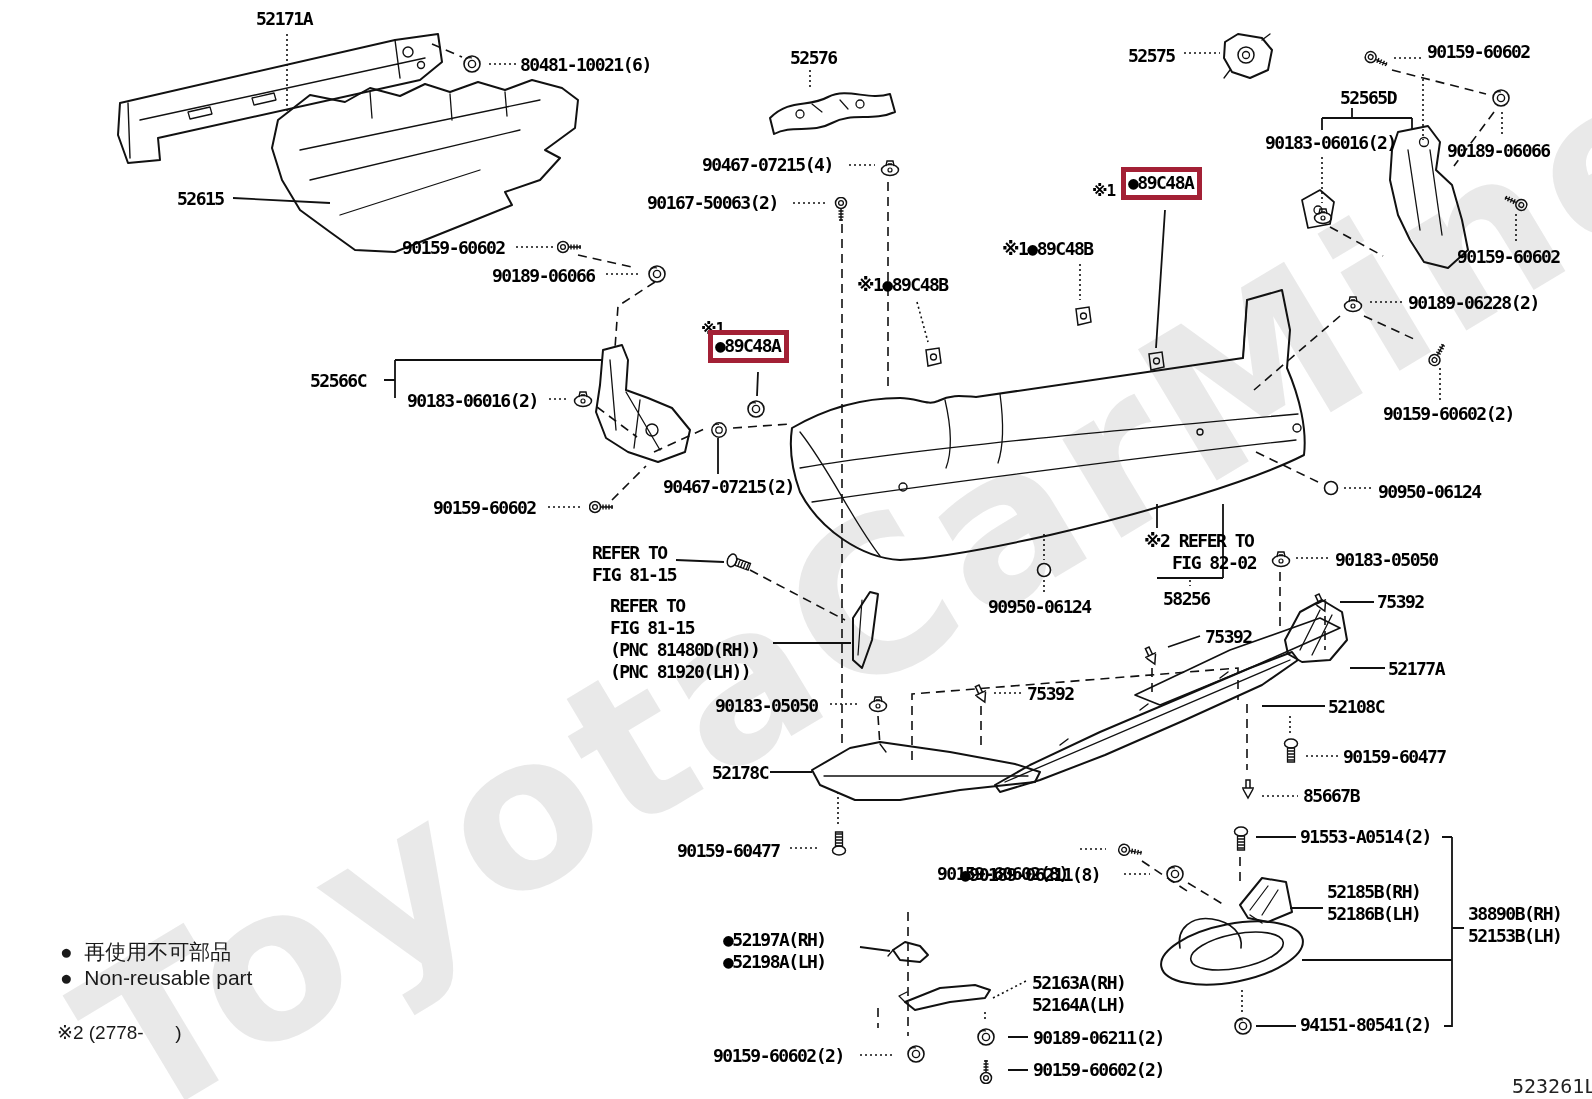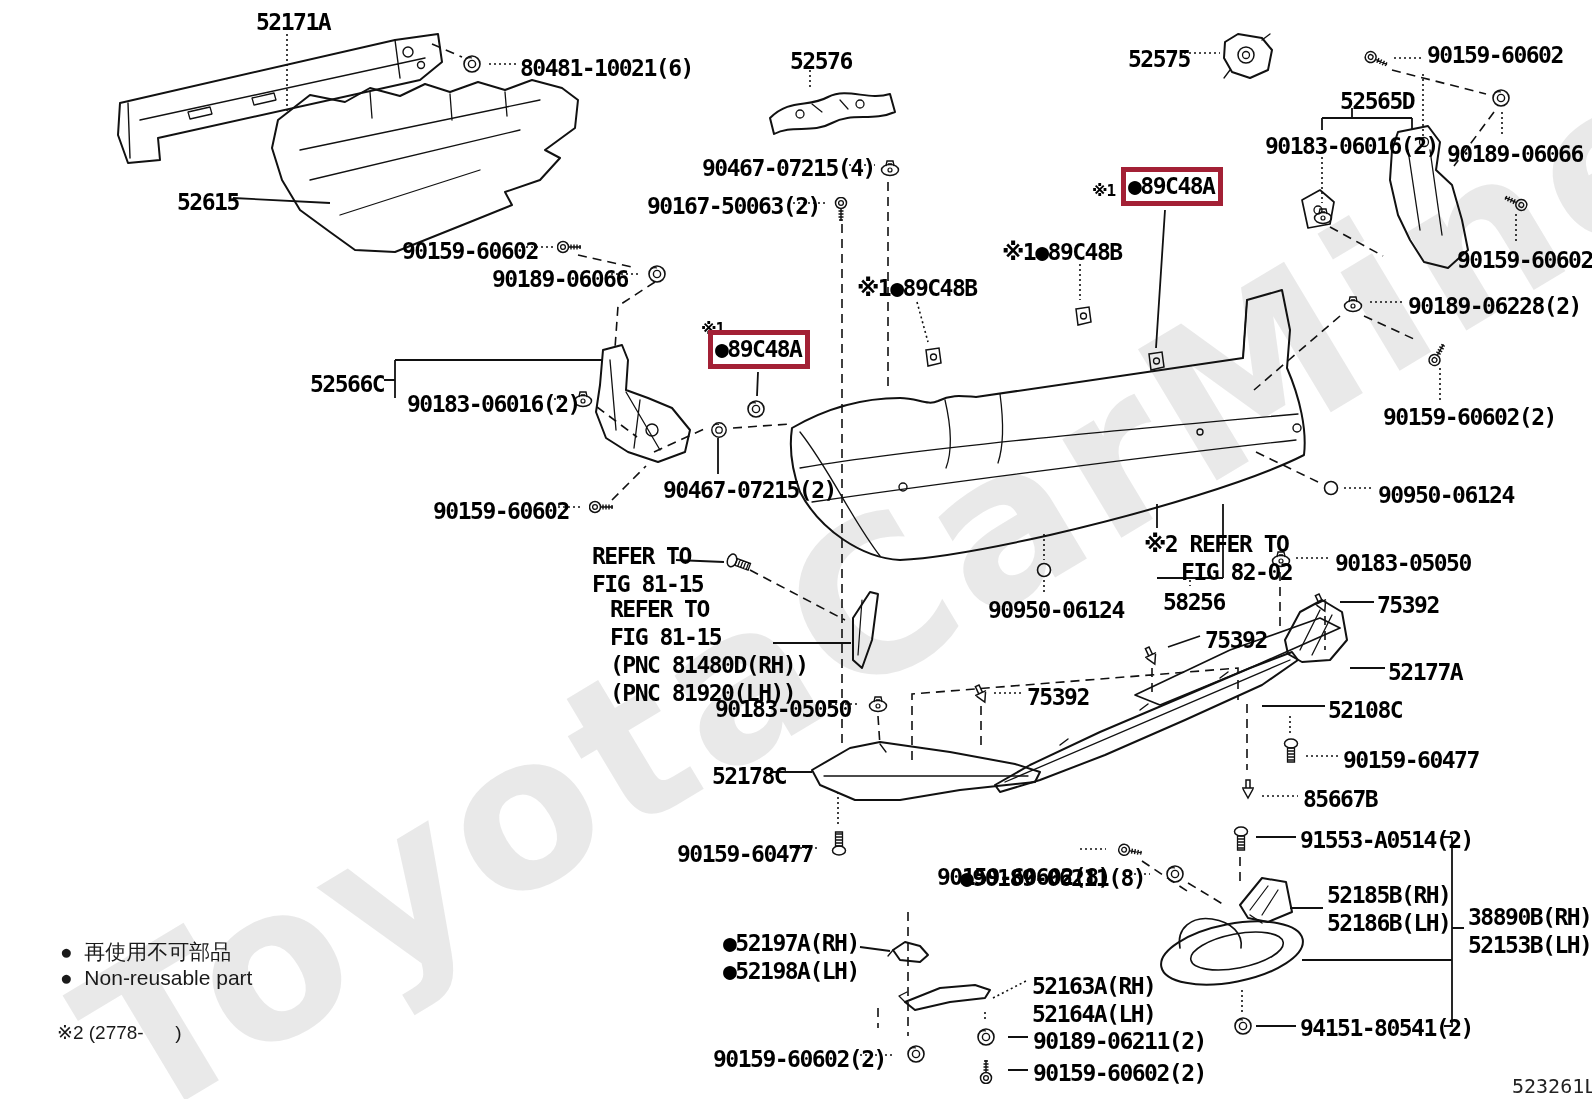--- a/index.html
+++ b/index.html
@@ -2,21 +2,21 @@
 <html><head>
 <meta charset="utf-8">
 <style>
   html,body{margin:0;padding:0;background:#fff;}
   .stage{position:relative;width:1592px;height:1099px;background:#fff;overflow:hidden;
          font-family:"DejaVu Sans Mono","DejaVu Sans",monospace;}
   .watermark{position:absolute;left:40px;top:960px;transform:rotate(-31deg);transform-origin:0 0;
          font-family:"DejaVu Sans",sans-serif;font-weight:bold;font-size:210px;letter-spacing:6px;
          color:rgba(120,120,120,0.16);white-space:nowrap;pointer-events:none;}
   svg.art{position:absolute;left:0;top:0;}
-  .lbl{position:absolute;font-weight:bold;font-size:23px;letter-spacing:-1.5px;line-height:1.22;
+  .lbl{position:absolute;font-weight:bold;font-size:18px;letter-spacing:-1.5px;line-height:1.22;
        color:#000;white-space:pre;}
   .sm{font-size:16px;letter-spacing:-1px;}
   .boxed{border:5px solid #A32035;padding:0px 4px 1px 2px;background:#fff;}
   .legend-line{position:absolute;font-family:"Liberation Sans","DejaVu Sans",sans-serif;
        font-size:19px;color:#1a1a1a;white-space:pre;letter-spacing:0;}
   .code{position:absolute;font-size:20px;font-weight:normal;letter-spacing:0;color:#222;}
 </style>
 </head>
 <body>
 

